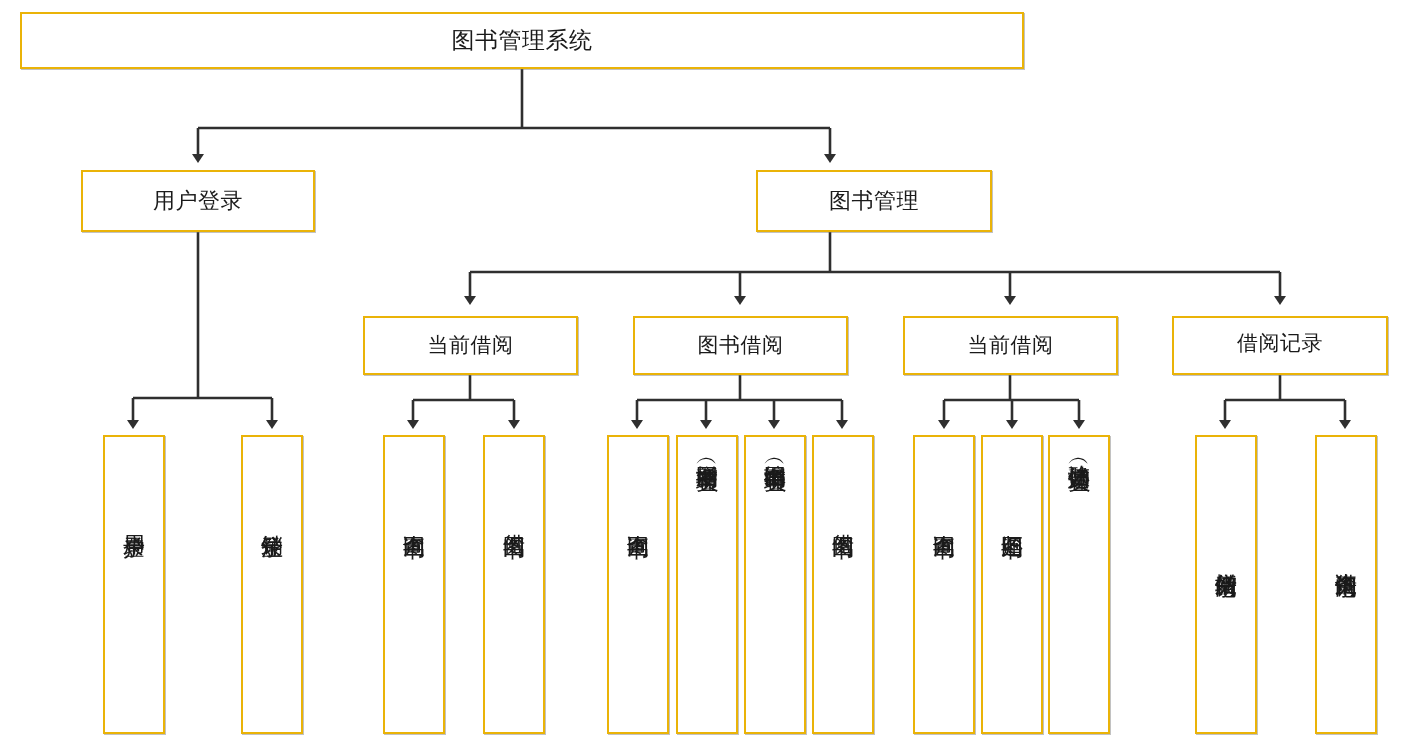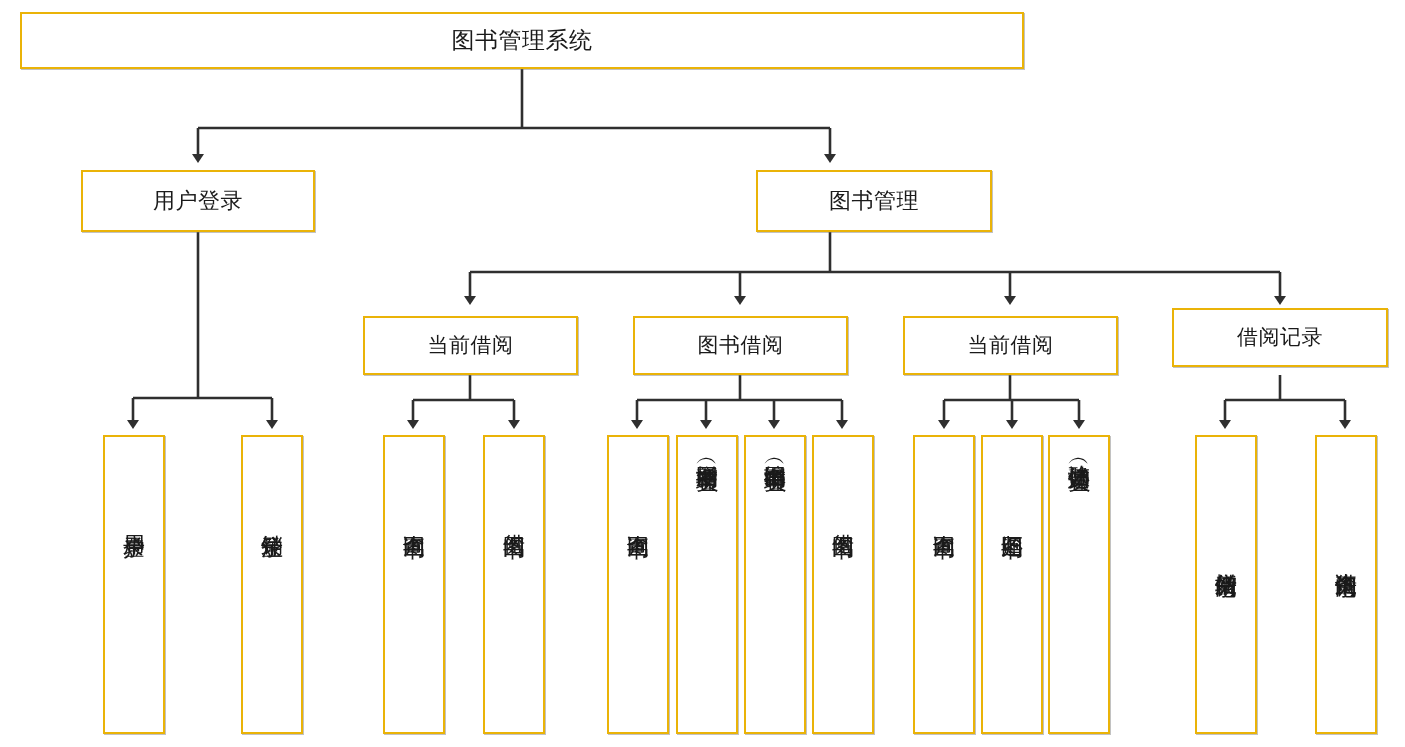--- a/index.html
+++ b/index.html
@@ -140,21 +140,21 @@
 
   <div class="node l3" style="left:363px; top:316px; width:215px; height:59px;">
     <span class="label">当前借阅</span>
   </div>
   <div class="node l3" style="left:633px; top:316px; width:215px; height:59px;">
     <span class="label">图书借阅</span>
   </div>
   <div class="node l3" style="left:903px; top:316px; width:215px; height:59px;">
     <span class="label">当前借阅</span>
   </div>
-  <div class="node l3" style="left:1172px; top:308px; width:216px; height:59px;">
+  <div class="node l3" style="left:1172px; top:316px; width:216px; height:59px;font-family:Liberation Mono, monospace;">
     <span class="label">借阅记录</span>
   </div>
 
   <div class="node leaf mid" style="left:103px; top:435px; width:62px; height:299px;">
     <span class="label">用户登录</span>
   </div>
   <div class="node leaf mid" style="left:241px; top:435px; width:62px; height:299px;">
     <span class="label">注销登录</span>
   </div>
 

